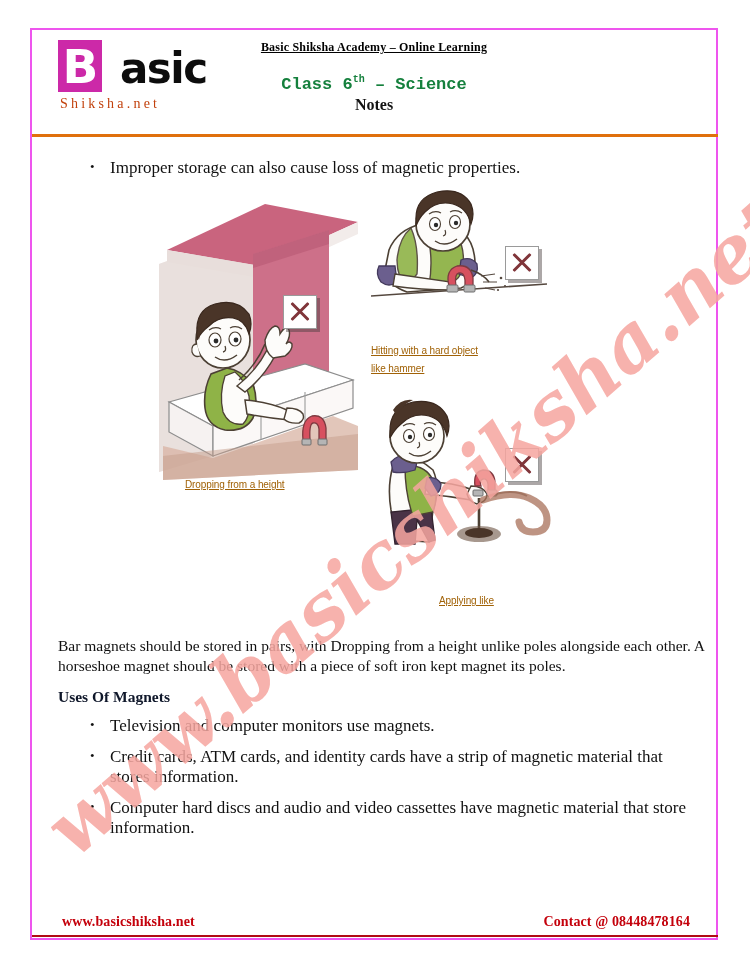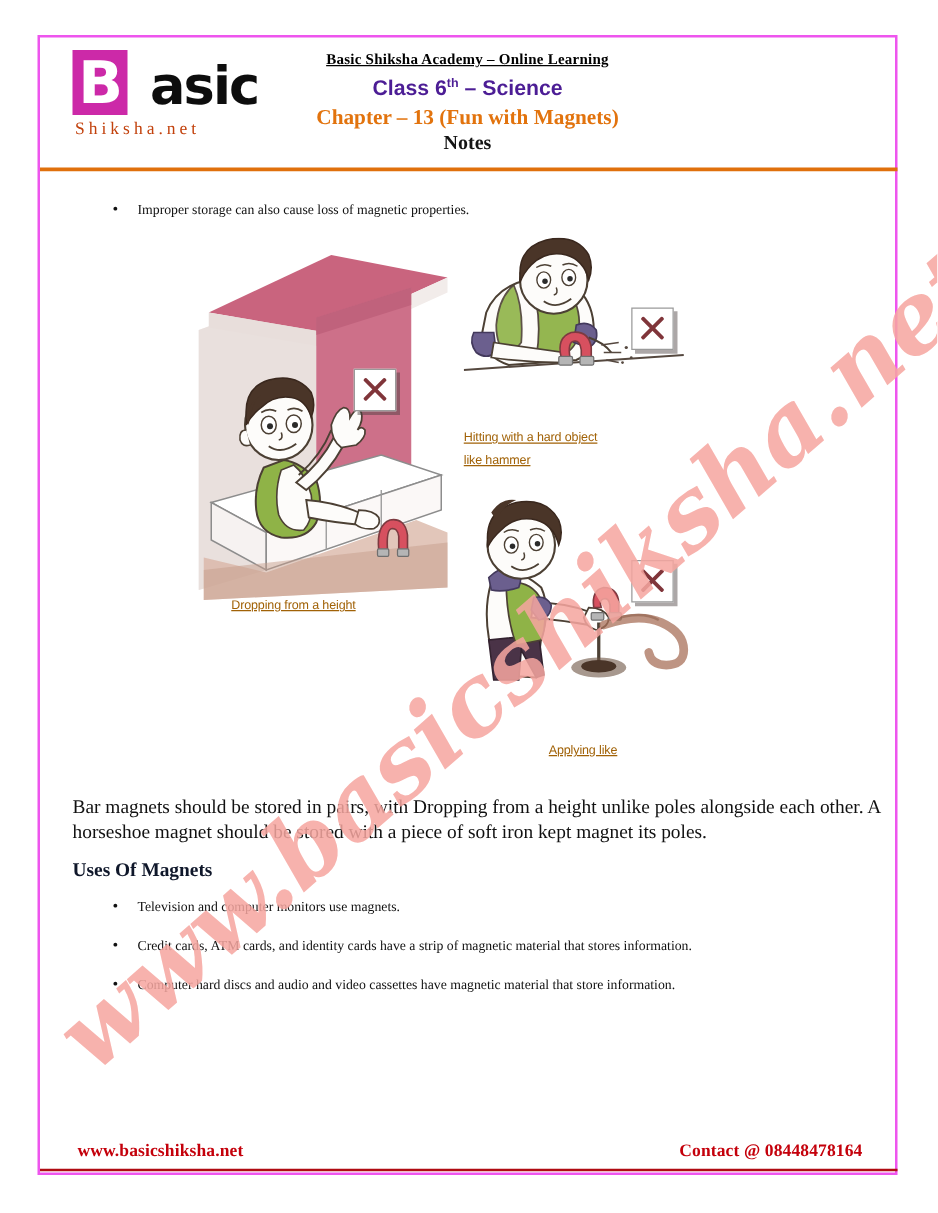--- a/index.html
+++ b/index.html
@@ -97,25 +97,26 @@
   .hdr-line1 {
     color: #000000;
     font-family: "Liberation Serif", serif;
     font-weight: bold;
     font-size: 12px;
     line-height: 24px;
     letter-spacing: 0.2px;
     text-decoration: underline;
   }
   .hdr-line2 {
-    color: #4c1d95;
-    font-family: Liberation Sans, sans-serif;
+    color: #15803d;
+    font-family: Liberation Mono, monospace;
     font-weight: bold;
     font-size: 17px;
     line-height: 23px;
+    margin-top: 14px;
   }
   .hdr-line2 sup {
     font-size: 10px;
     vertical-align: super;
     line-height: 0;
   }
   .hdr-line3 {
     color: #e2730d;
     font-family: "Liberation Serif", serif;
     font-weight: bold;
@@ -147,21 +148,21 @@
   }
 
   ul.doclist {
     margin: 0;
     padding: 0 0 0 52px;
     list-style: none;
   }
   ul.doclist li {
     position: relative;
     font-family: "Liberation Serif", serif;
-    font-size: 11px;
+    font-size: 17px;
     line-height: 20px;
     color: #111111;
     margin-bottom: 11px;
   }
   ul.doclist li:before {
     content: "\2022";
     position: absolute;
     left: -20px;
     top: -1px;
     font-size: 13px;
@@ -282,21 +283,20 @@
         <span id="logo-b-letter">B</span>
       </div>
       <span id="logo-asic">asic</span>
     </div>
     <div id="logo-tagline">Shiksha.net</div>
   </div>
 
   <div id="header-titles">
     <div class="hdr-line1">Basic Shiksha Academy – Online Learning</div>
     <div class="hdr-line2"><span>Class 6</span><sup>th</sup><span> – Science</span></div>
-    <div class="hdr-line3">Chapter – 13 (Fun with Magnets)</div>
     <div class="hdr-line4">Notes</div>
   </div>
 
 </div>
 <div id="header-rule"></div>
 
 <div id="content">
 
   <ul class="doclist">
     <li>Improper storage can also cause loss of magnetic properties.</li>

